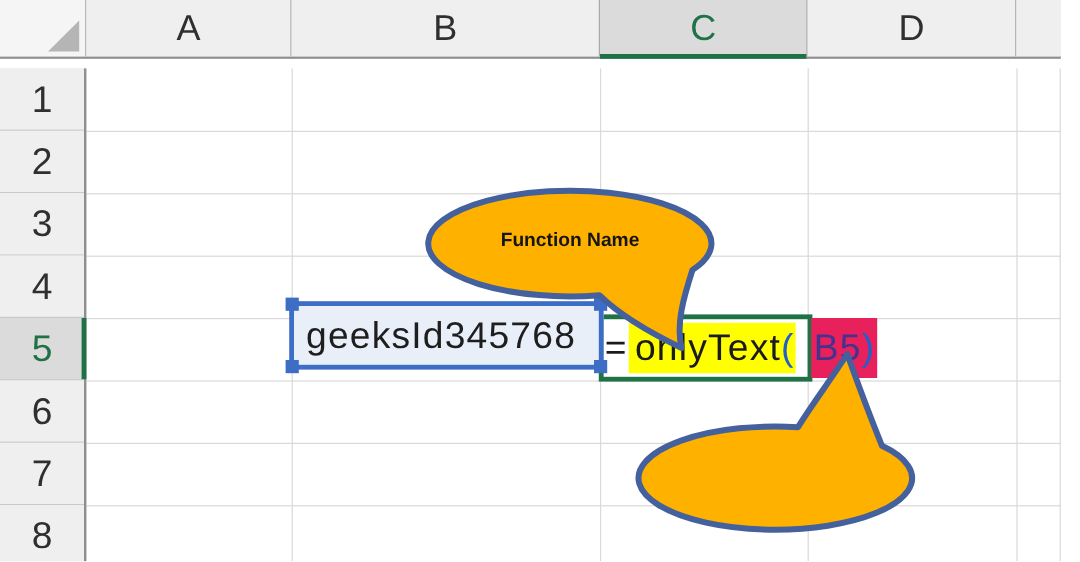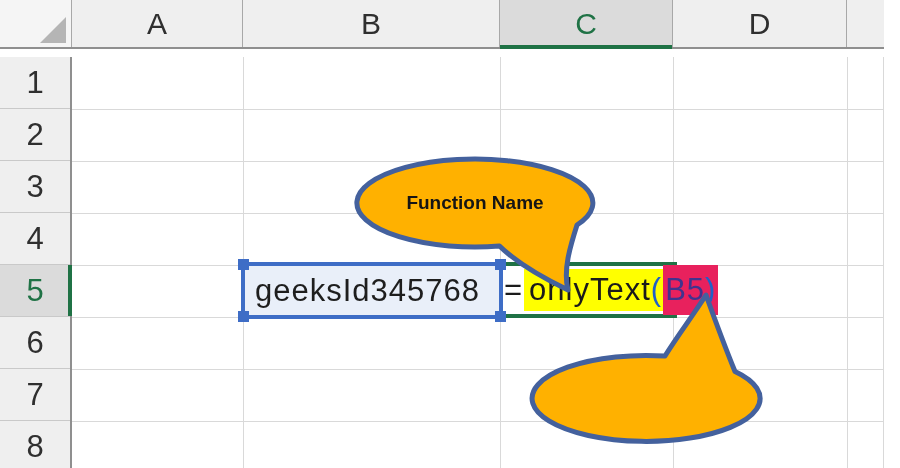--- a/index.html
+++ b/index.html
@@ -23,41 +23,41 @@
   .rowh{position:absolute;left:0;width:70px;height:52px;line-height:52px;text-align:center;
         font-size:31px;color:#2f2f2f;background:#efefef;border-bottom:1px solid #c9c9c9;
         box-sizing:border-box;}
   .rowh.sel{background:#dbdbdb;color:#1f7245;}
   .green-sidebar{position:absolute;right:-2px;top:0;bottom:0;width:4px;background:#1f7245;}
   
   .grid{position:absolute;left:72px;top:57px;width:812px;height:411px;background:#ffffff;}
   .vline{position:absolute;top:0;width:1px;height:411px;background:#d9d9d9;}
   .hline{position:absolute;left:0;width:812px;height:1px;background:#d9d9d9;}
   
-  .b5{position:absolute;left:241px;top:262px;width:262px;height:57px;background:#e9eff9;
+  .b5{position:absolute;left:241px;top:251px;width:262px;height:57px;background:#e9eff9;
       border:4px solid #3e6dc6;box-sizing:border-box;z-index:4;}
   .b5-text{position:absolute;left:10px;top:0;height:49px;line-height:49px;
            font-size:31px;letter-spacing:1px;color:#1e1e1e;white-space:nowrap;}
   .handle{position:absolute;width:11px;height:11px;background:#3e6dc6;z-index:5;}
   .h-tl{left:-7px;top:-7px;} .h-tr{right:-7px;top:-7px;}
   .h-bl{left:-7px;bottom:-7px;} .h-br{right:-7px;bottom:-7px;}
   
   .c5{position:absolute;left:499px;top:262px;width:178px;height:56px;
       border:4px solid #1f7245;box-sizing:border-box;background:transparent;z-index:3;}
   .formula{position:absolute;left:504px;top:264px;height:52px;display:flex;align-items:center;
            font-size:31px;letter-spacing:1px;white-space:nowrap;z-index:6;}
   .f-eq{color:#1b1b1b;margin-right:1px;}
   .f-yellow{background:#ffff00;display:flex;align-items:center;padding:3px 1px 3px 5px;}
   .f-fn{color:#1b1b1b;} .f-paren{color:#2060c8;}
-  .f-pink{background:#e8215d;display:flex;align-items:center;padding:7px 2px;}
+  .f-pink{background:#e8215d;display:flex;align-items:center;padding:7px 2px;margin-left:13px;}
   .f-ref{color:#41338e;}
   
   .callout-svg{position:absolute;z-index:10;}
   .callout-label{position:absolute;z-index:11;width:240px;text-align:center;
-                 font-size:19px;font-weight:bold;color:#151515;}
+                 font-size:16px;font-weight:bold;color:#151515;}
 </style>
 </head>
 <body>
 
 <div class="canvas">
 
   <div class="grid">
     <div class="vline" style="left:171px"></div>
     <div class="vline" style="left:428px"></div>
     <div class="vline" style="left:601px"></div>

